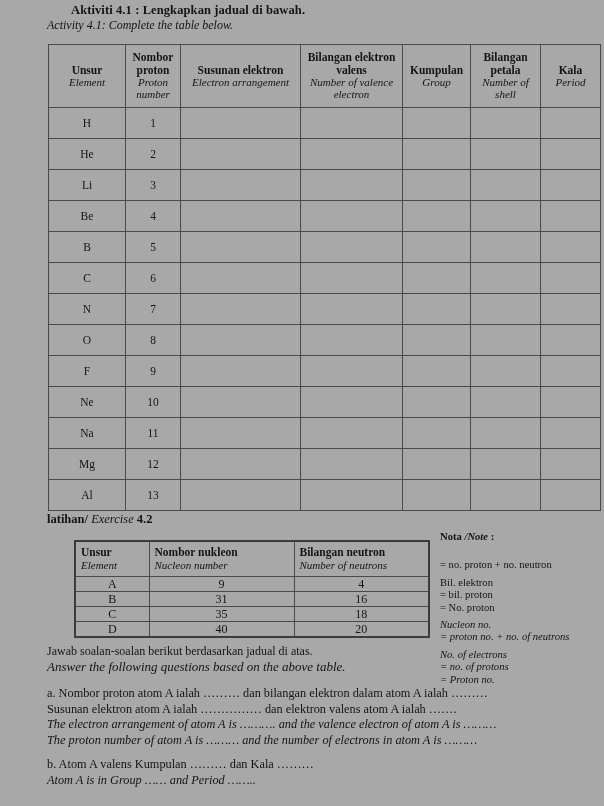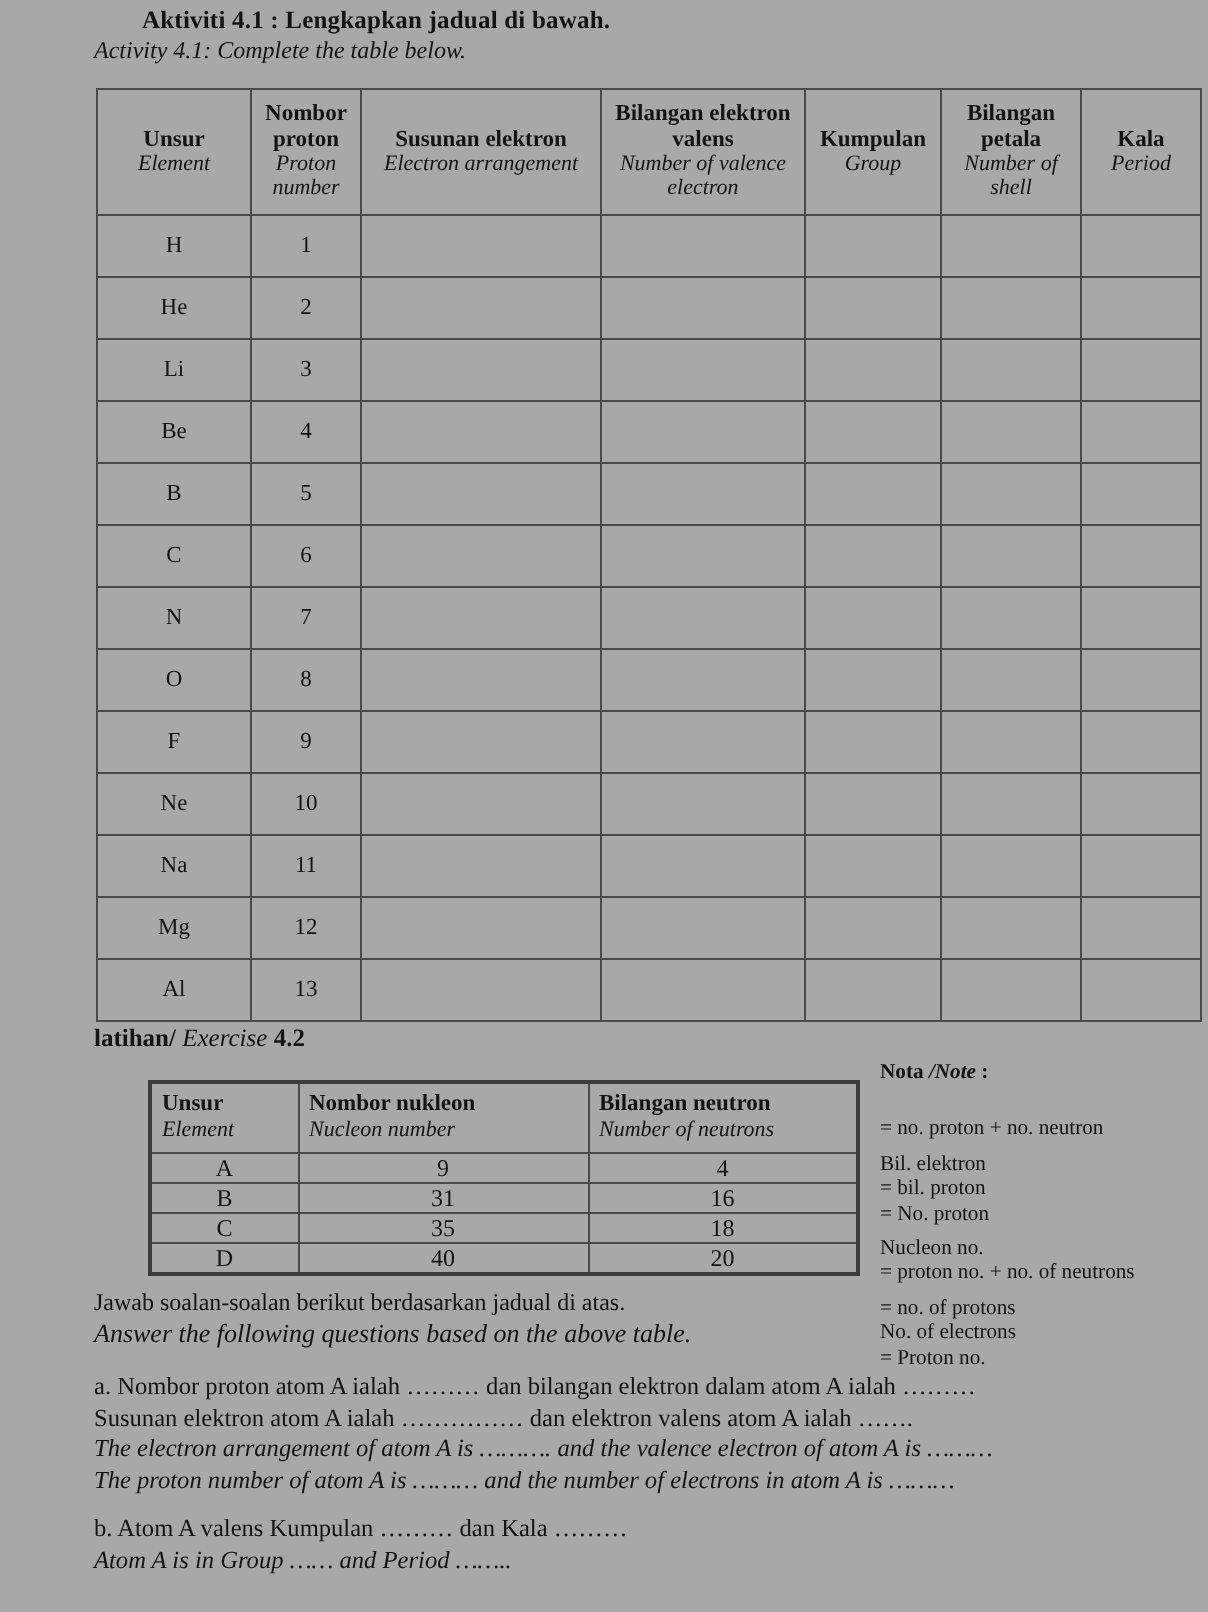--- a/index.html
+++ b/index.html
@@ -129,21 +129,21 @@
     width: 160px;
     font-size: 10.6px;
     line-height: 12.4px;
   }
   .note-title {
     font-weight: bold;
     margin-bottom: 16px;
   }
   .note-title .ital { font-style: italic; }
   .note-group { margin-bottom: 5px; }
-  .note-group.en { }
+  .note-group.en { font-style: italic; }
   .note-line { white-space: nowrap; }
 
   
   .instructions {
     position: absolute;
     left: 47px;
     top: 643px;
     width: 390px;
   }
   .instr-ms {
@@ -409,22 +409,22 @@
   <div class="note-group">
     <div class="note-line">Bil. elektron</div>
     <div class="note-line">= bil. proton</div>
     <div class="note-line">= No. proton</div>
   </div>
   <div class="note-group en">
     <div class="note-line">Nucleon no.</div>
     <div class="note-line">= proton no. + no. of neutrons</div>
   </div>
   <div class="note-group en">
+    <div class="note-line">No. of electrons</div>
     <div class="note-line">= no. of protons</div>
-    <div class="note-line">No. of electrons</div>
     <div class="note-line">= Proton  no.</div>
   </div>
 </div>
 
 <div class="instructions">
   <div class="instr-ms">Jawab soalan-soalan berikut berdasarkan jadual di atas.</div>
   <div class="instr-en">Answer the following questions based on the above table.</div>
 </div>
 
 <div class="questions">

